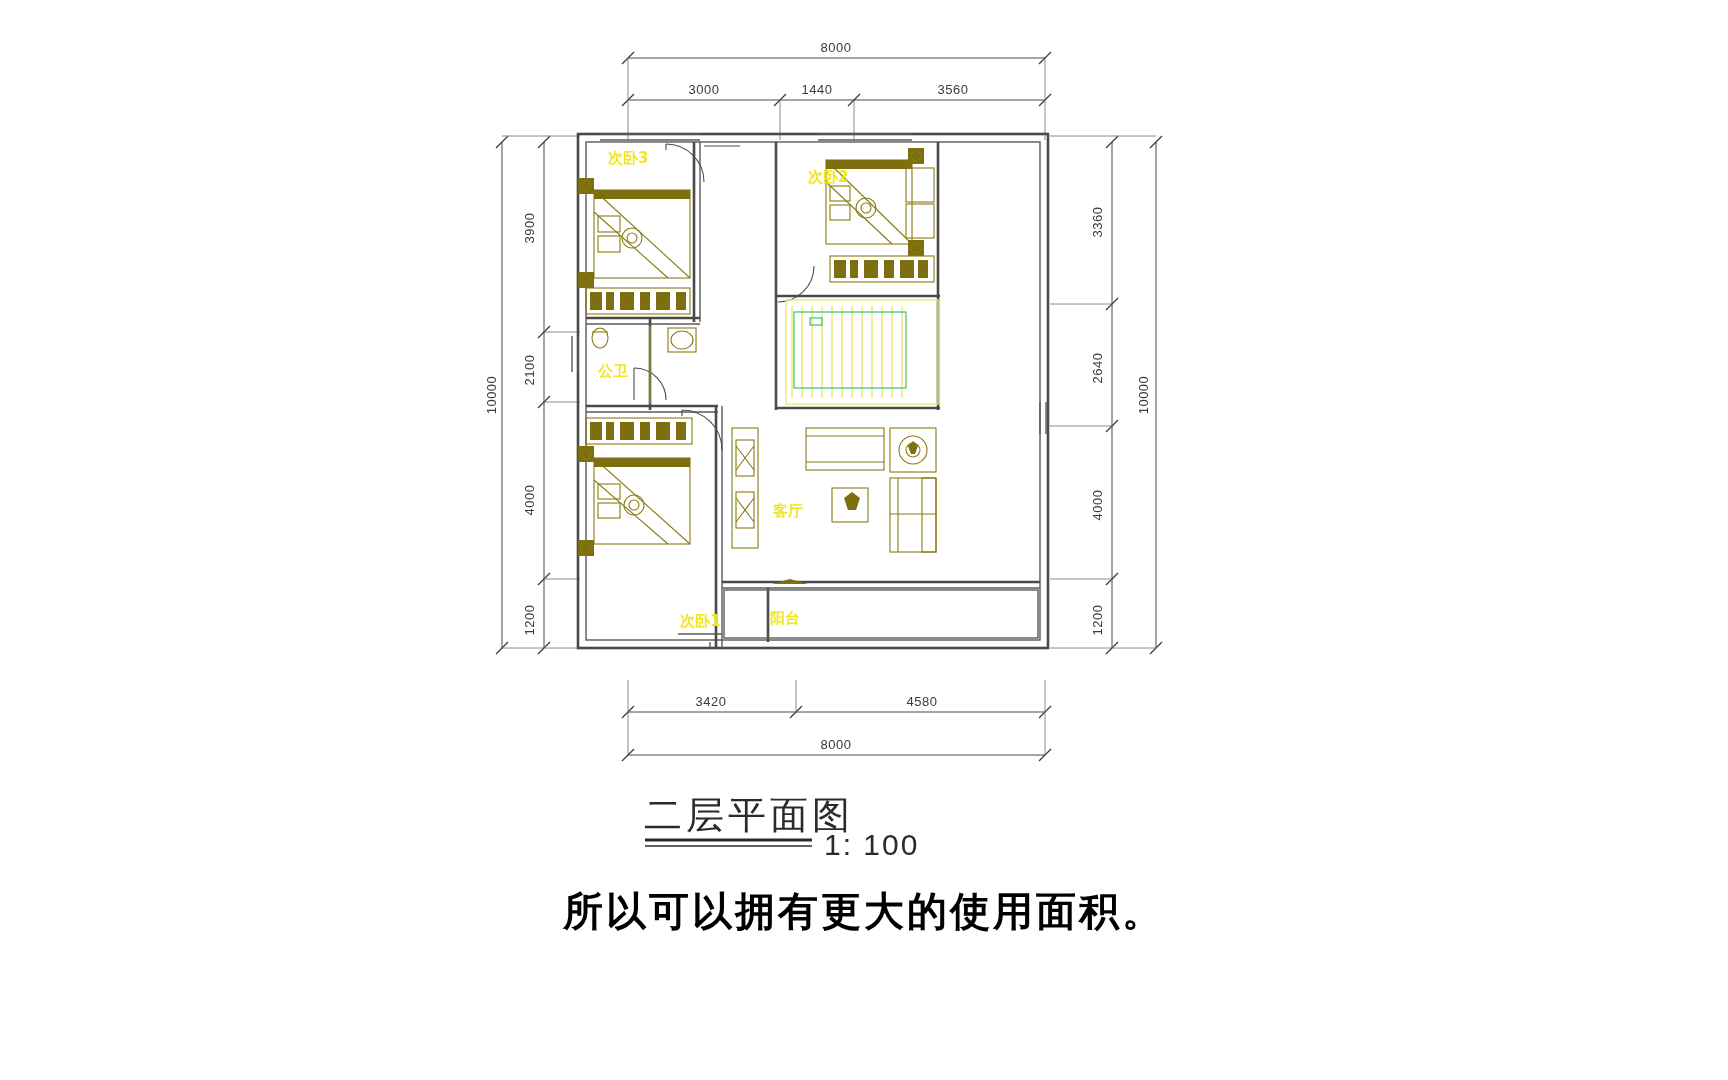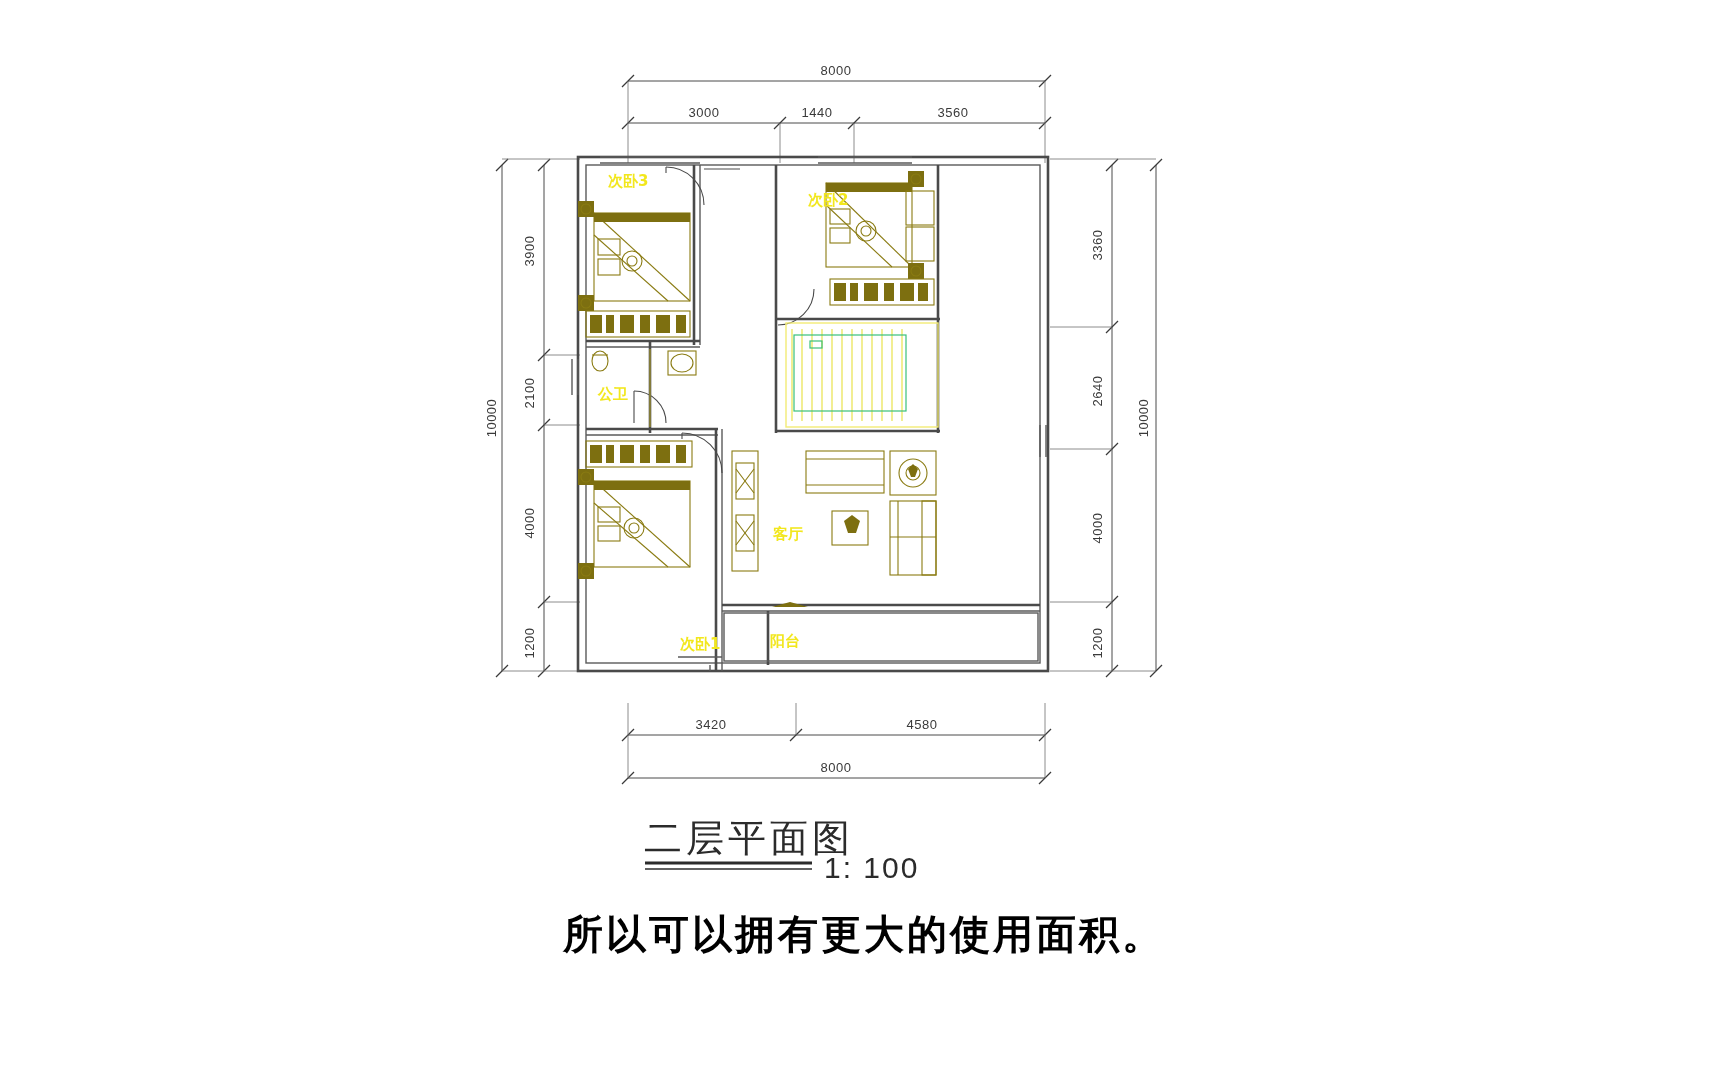--- a/index.html
+++ b/index.html
@@ -10,21 +10,20 @@
   body {
     width: 1728px;
     height: 1080px;
     position: relative;
     overflow: hidden;
     font-family: "Liberation Sans", sans-serif;
   }
   #stage {
     position: absolute;
     inset: 0;
-    margin-top: 23px;
   }
   svg#plan {
     position: absolute;
     left: 0;
     top: 0;
     width: 1728px;
     height: 1080px;
   }
   .dimtext {
     font-family: "Liberation Sans", sans-serif;

